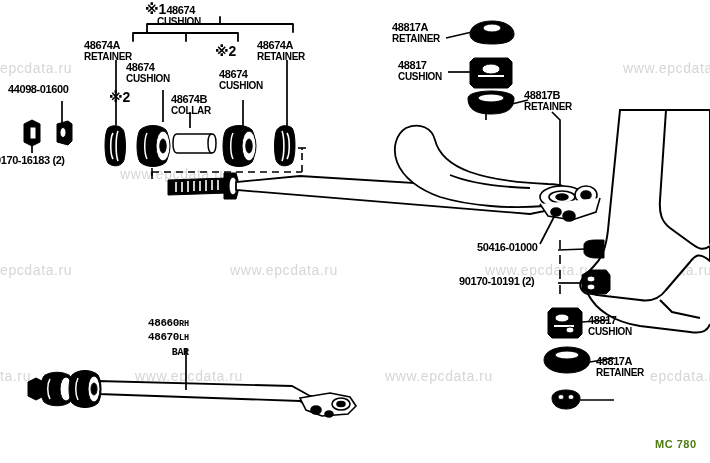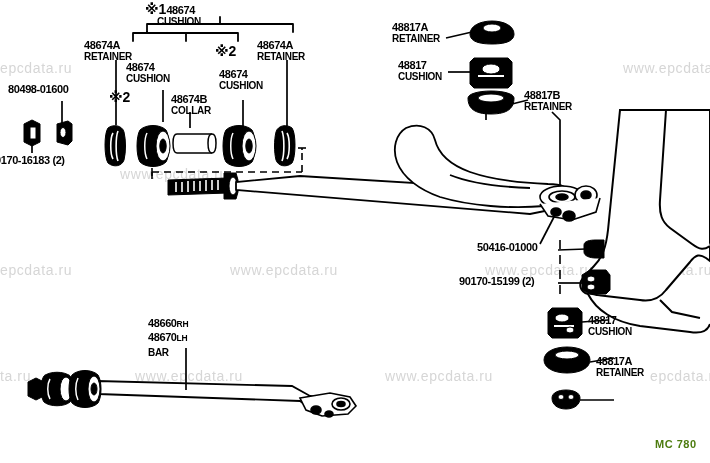--- a/index.html
+++ b/index.html
@@ -13,21 +13,21 @@
       user-select:none;z-index:1;}
 
   
   #art{position:absolute;left:0;top:0;width:710px;height:463px;z-index:2;}
 
   
   .lbl{position:absolute;z-index:4;white-space:nowrap;color:#000;
        font-family:"Liberation Sans","DejaVu Sans",sans-serif;
        font-weight:bold;line-height:1.0;}
   .pn{font-size:11px;letter-spacing:-0.4px;}
-  .sub{font-size:10px;letter-spacing:-0.3px;display:block;}
+  .sub{font-size:10px;letter-spacing:-0.3px;display:block;text-align:right;}
   .sup{font-size:8.5px;letter-spacing:-0.2px;}
   .ctr{text-align:center;}
   .star{font-size:14px;font-weight:bold;}
   .code{position:absolute;z-index:4;font-size:11px;font-weight:bold;
         letter-spacing:.5px;color:#4d7c0f;text-align:center;}
 </style>
 </head>
 <body>
 
 <div id="stage">
@@ -312,55 +312,55 @@
   <div class="lbl" style="left:257px;top:36px;">
     <span class="pn">48674A</span>
     <span class="sub">RETAINER</span>
   </div>
 
   <div class="lbl" style="left:219px;top:65px;">
     <span class="pn">48674</span>
     <span class="sub">CUSHION</span>
   </div>
 
-  <div class="lbl pn" style="left:8px;top:84px;">80498-01600</div>
+  <div class="lbl pn" style="left:8px;top:84px;">44098-01600</div>
 
   <div class="lbl pn" style="left:-5px;top:155px;">0170-16183 (2)</div>
 
   <div class="lbl" style="left:392px;top:18px;">
     <span class="pn">48817A</span>
     <span class="sub">RETAINER</span>
   </div>
 
   <div class="lbl" style="left:398px;top:56px;">
     <span class="pn">48817</span>
     <span class="sub">CUSHION</span>
   </div>
 
   <div class="lbl" style="left:524px;top:86px;">
     <span class="pn">48817B</span>
     <span class="sub">RETAINER</span>
   </div>
 
   <div class="lbl pn" style="left:477px;top:242px;">50416-01000</div>
 
-  <div class="lbl pn" style="left:459px;top:276px;">90170-15199 (2)</div>
+  <div class="lbl pn" style="left:459px;top:276px;">90170-10191 (2)</div>
 
   <div class="lbl" style="left:588px;top:311px;">
     <span class="pn">48817</span>
     <span class="sub">CUSHION</span>
   </div>
 
   <div class="lbl" style="left:596px;top:352px;">
     <span class="pn">48817A</span>
     <span class="sub">RETAINER</span>
   </div>
 
 
-  <div class="lbl" style="left:148px;top:314px;">
+  <div class="lbl" style="left:148px;top:314px;font-family:Liberation Mono, monospace;">
     <div><span class="pn">48660</span><span class="sup">RH</span></div>
     <div style="margin-top:-2px;"><span class="pn">48670</span><span class="sup">LH</span></div>
     <span class="sub" style="margin-top:4px;">BAR</span>
   </div>
 
   <div class="code" style="left:655px;top:438px;">MC  780</div>
 
 </div>
 
 </body></html>

